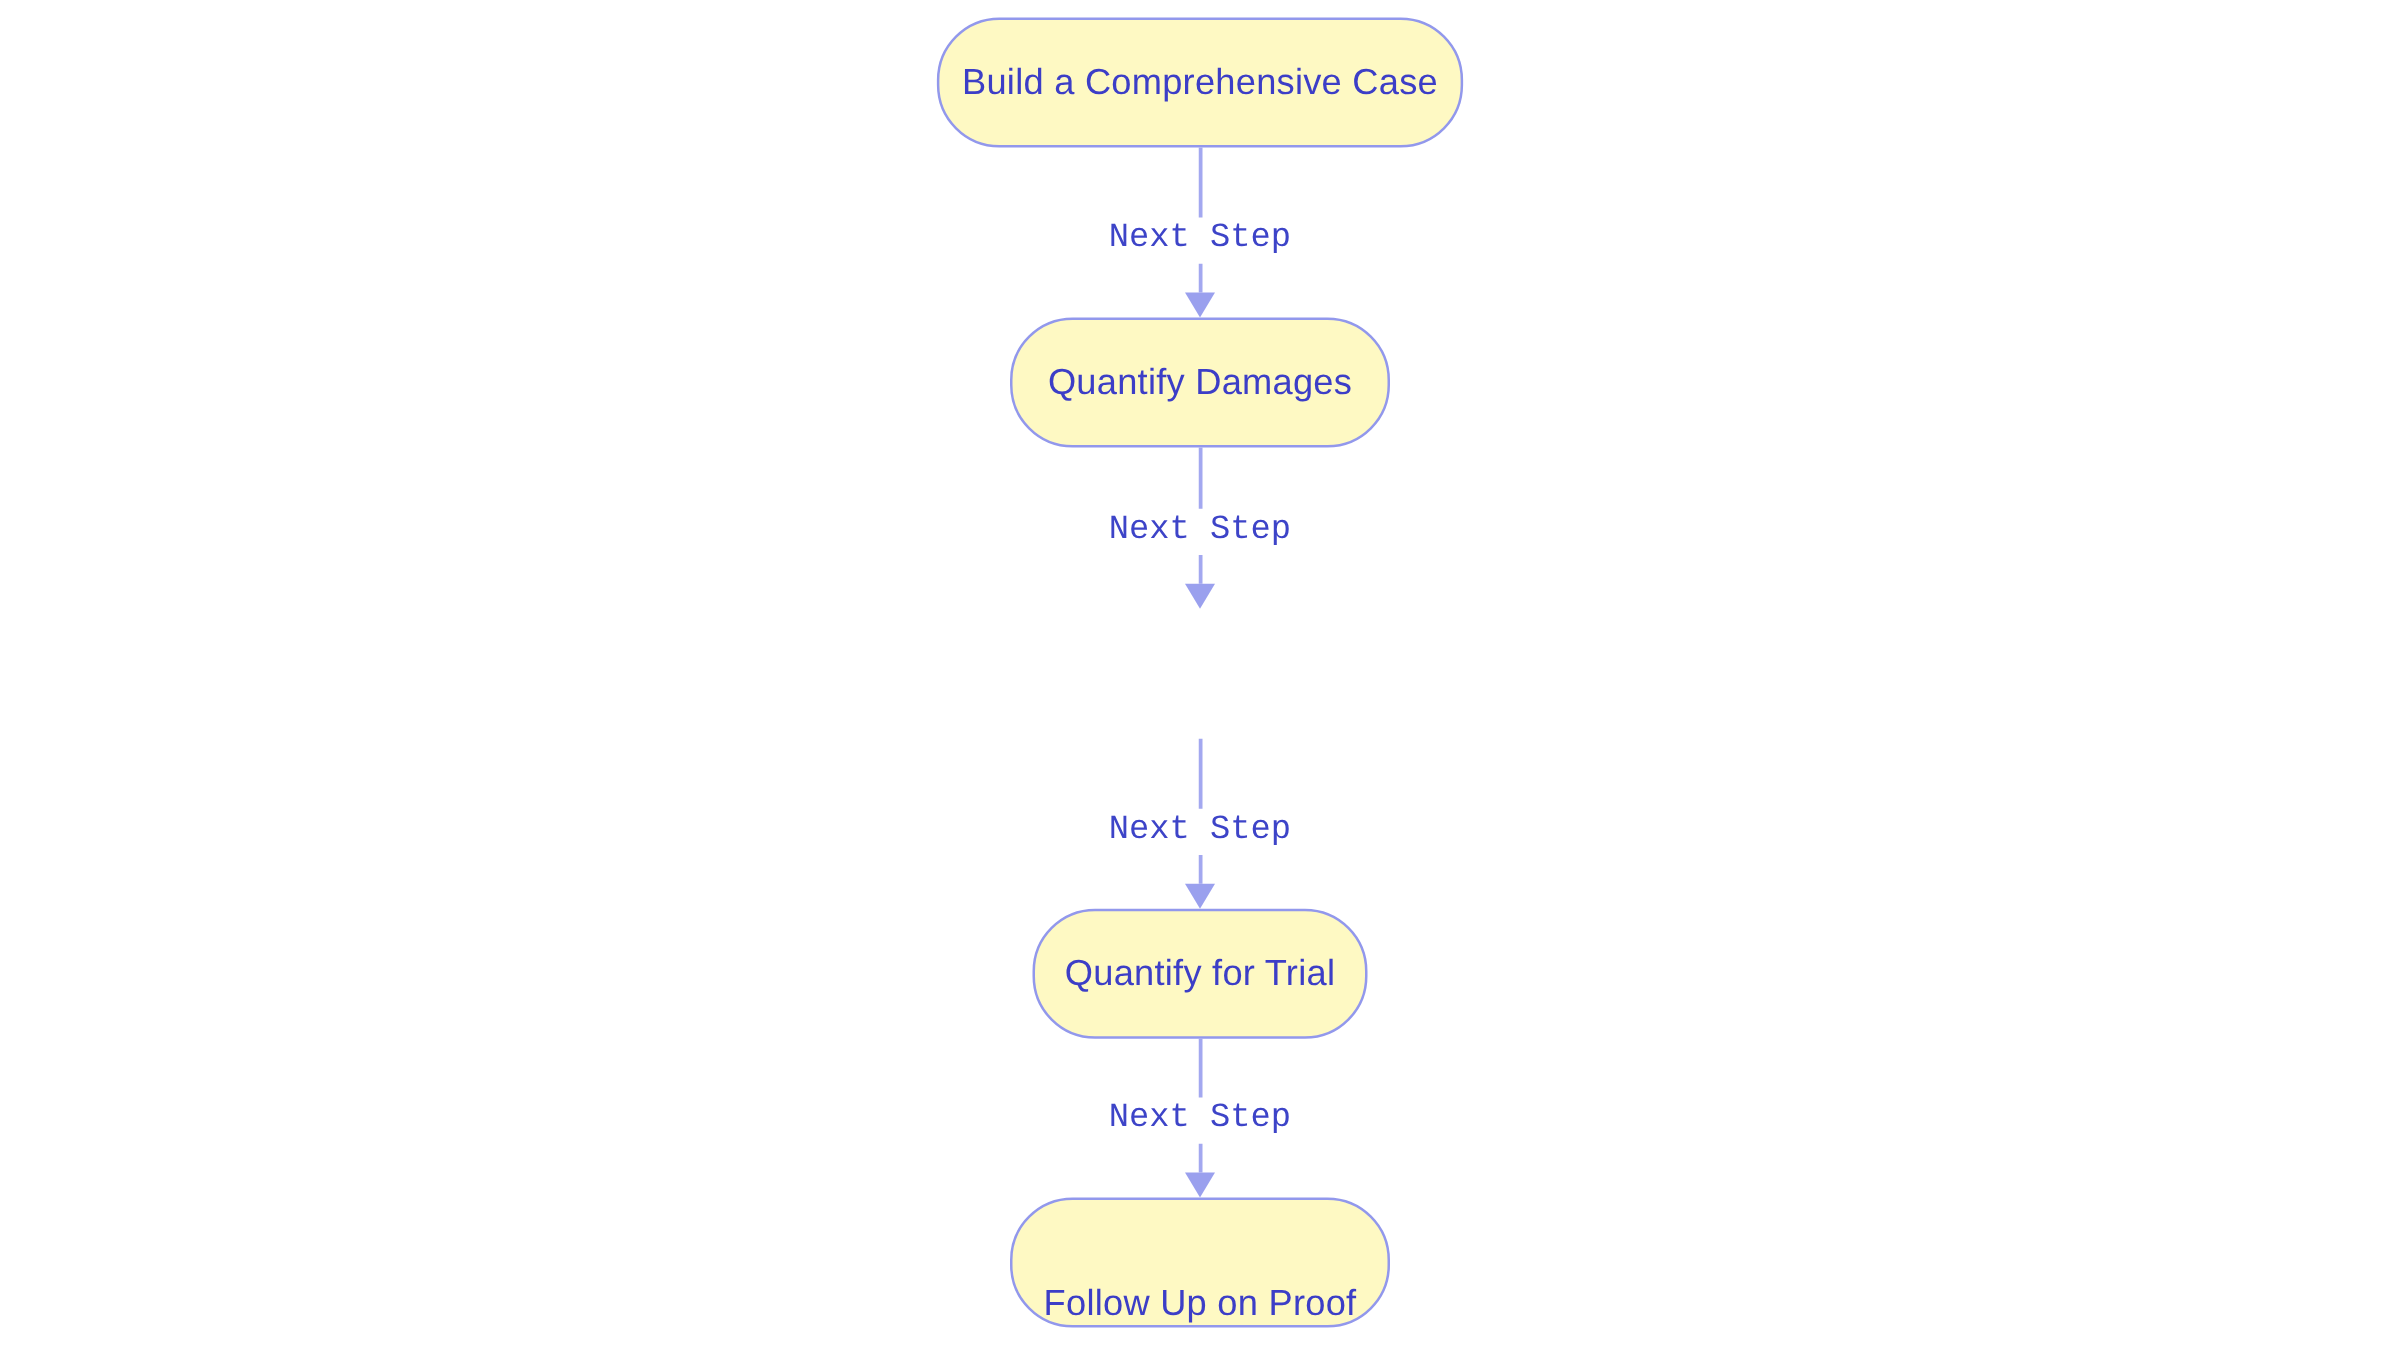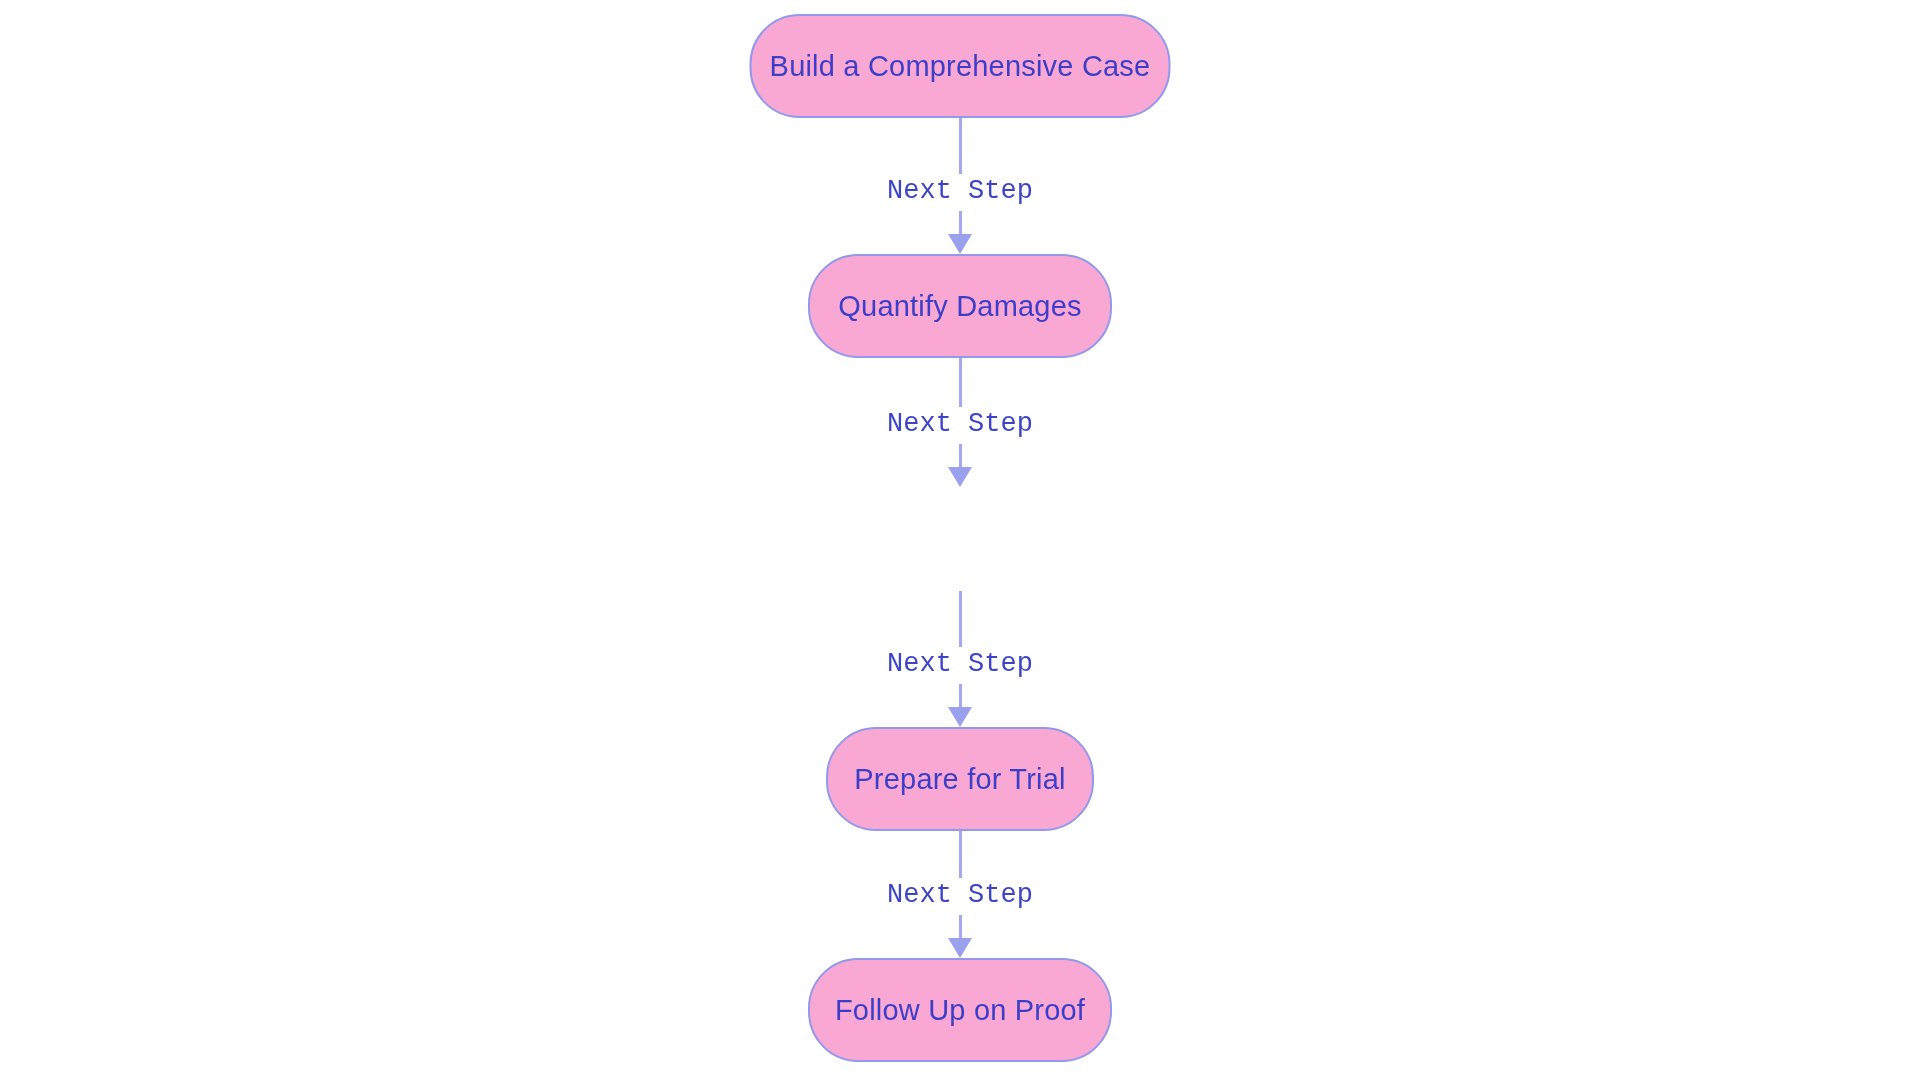--- a/index.html
+++ b/index.html
@@ -14,38 +14,38 @@
     background: #ffffff;
     overflow: hidden;
     font-family: "Liberation Sans", sans-serif;
   }
   .flow-node {
     position: absolute;
     left: 50%;
     transform: translateX(-50%);
     height: 104px;
     box-sizing: border-box;
-    background: #f9a8d4;
+    background: #fef9c3;
     border: 2px solid #9298ec;
     border-radius: 50px;
     display: flex;
     align-items: center;
     justify-content: center;
   }
   .flow-node .node-label {
     color: #3c3ec7;
     font-size: 29px;
     letter-spacing: 0.2px;
     white-space: nowrap;
   }
   .node-1 { top: 14px;  width: 421px; }
   .node-2 { top: 254px; width: 304px; }
   .node-3 { top: 487px; width: 334px; }
   .node-4 { top: 727px; width: 268px; }
-  .node-5 { top: 958px; width: 304px; }
+  .node-5 { top: 958px; width: 304px; align-items: flex-end; }
 
   .connector {
     position: absolute;
     left: 50%;
     transform: translateX(-50%);
     width: 220px;
     display: flex;
     flex-direction: column;
     align-items: center;
   }
@@ -109,21 +109,21 @@
 
 
   <div class="connector conn-3">
     <div class="edge-line-top"></div>
     <div class="edge-label">Next Step</div>
     <div class="edge-line-bottom"></div>
     <div class="arrow-head"></div>
   </div>
 
   <div class="flow-node node-4">
-    <span class="node-label">Prepare for Trial</span>
+    <span class="node-label">Quantify for Trial</span>
   </div>
 
   <div class="connector conn-4">
     <div class="edge-line-top"></div>
     <div class="edge-label">Next Step</div>
     <div class="edge-line-bottom"></div>
     <div class="arrow-head"></div>
   </div>
 
   <div class="flow-node node-5">

